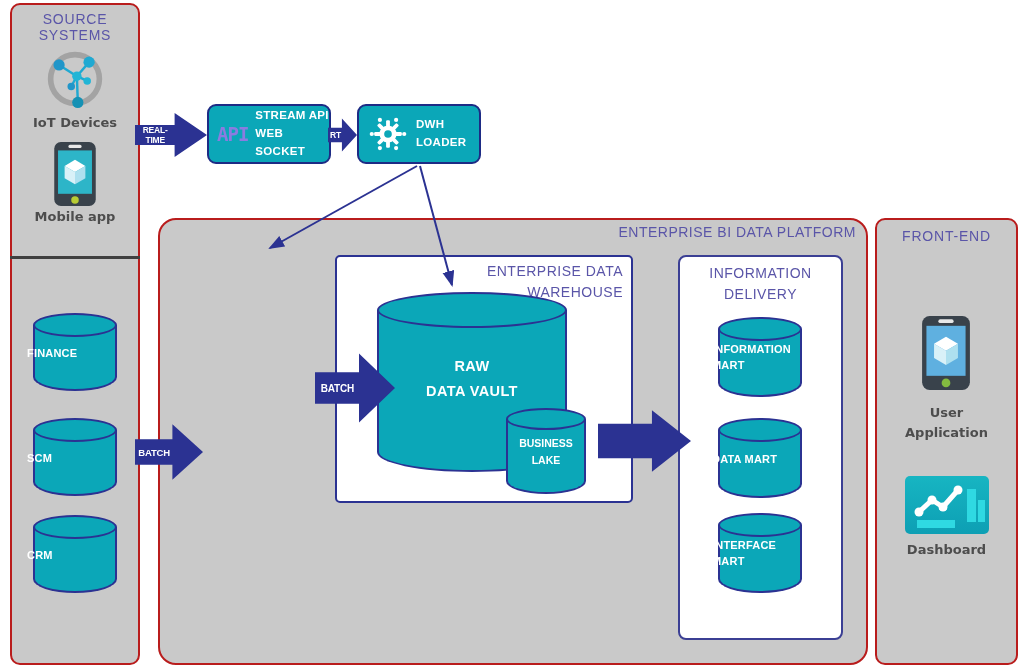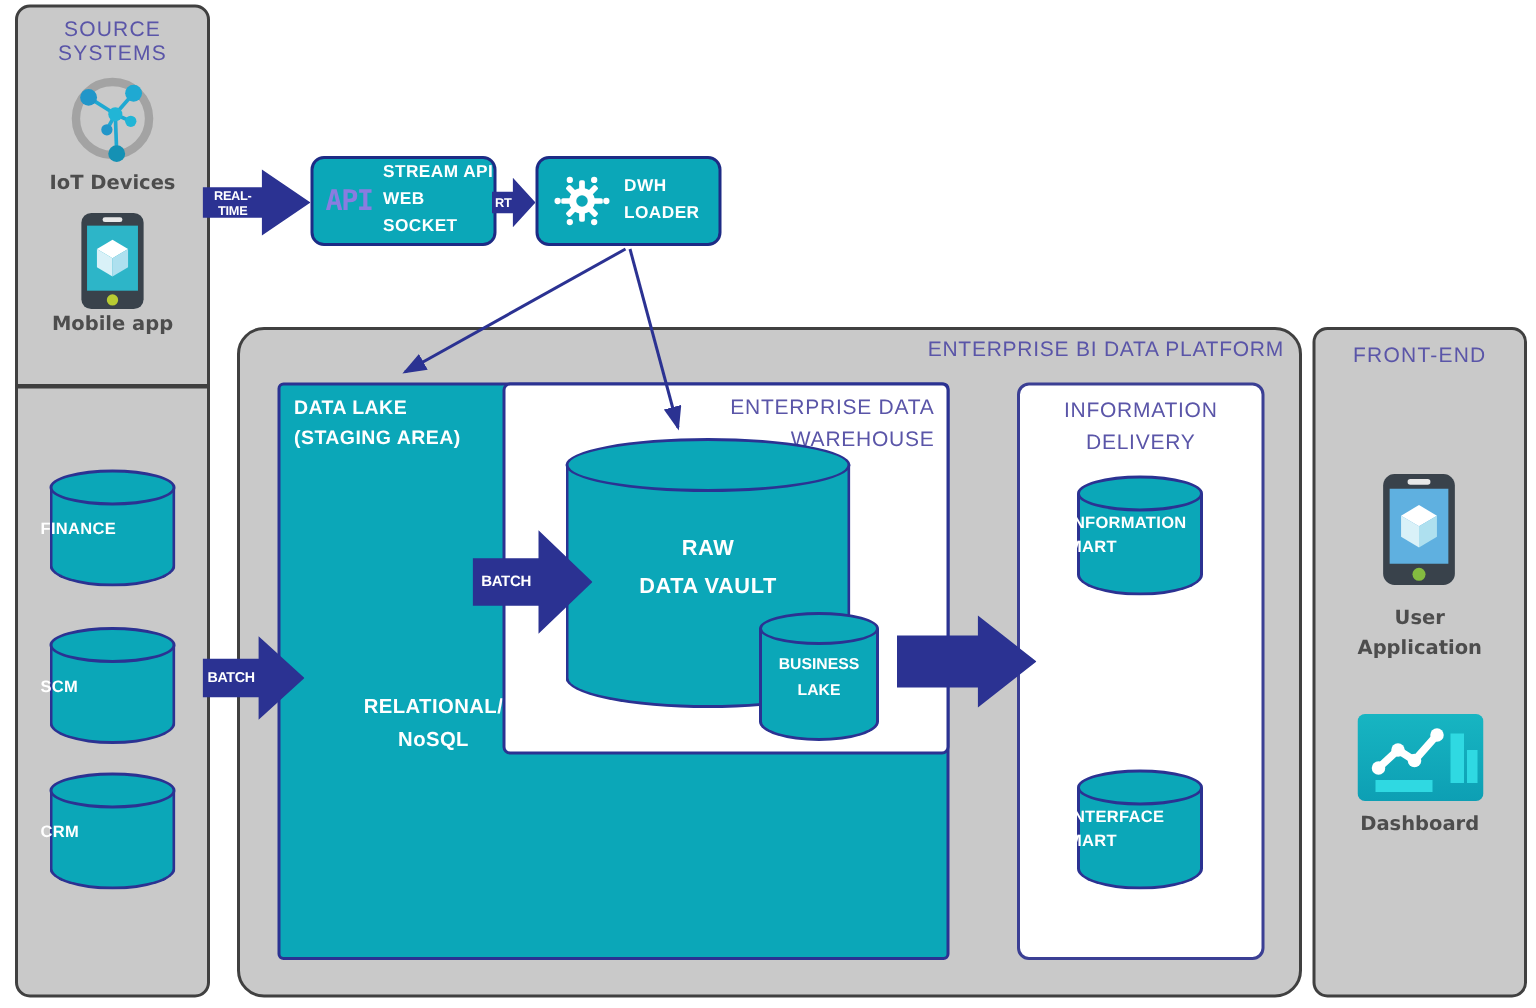--- a/index.html
+++ b/index.html
@@ -1,18 +1,18 @@
 <!DOCTYPE html>
 <html><head>
 <meta charset="utf-8">
 <style>
   html,body{margin:0;padding:0;background:#fff;}
   .stage{position:relative;width:1024px;height:672px;background:#ffffff;overflow:hidden;
          font-family:"Liberation Sans",sans-serif;}
-  .panel{position:absolute;background:#c9c9c9;border:2px solid #404040;border-radius:10px;box-sizing:border-box;text-decoration:underline;}
+  .panel{position:absolute;background:#c9c9c9;border:2px solid #b91c1c;border-radius:10px;box-sizing:border-box;text-decoration:underline;}
   .panel-title{position:absolute;left:0;right:0;text-align:center;color:#5a55a8;font-size:14px;
                font-weight:500;letter-spacing:0.8px;font-family:"Liberation Sans",sans-serif;}
   .glabel{position:absolute;left:0;right:0;text-align:center;color:#4d4d4d;font-size:13px;font-weight:bold;
           font-family:"DejaVu Sans",sans-serif;}
   .divider{position:absolute;left:-2px;right:-2px;height:3px;background:#3f3f3f;}
   
   .cyl{position:absolute;--ell:24px;}
   .cyl-big{--ell:36px;}
   .cyl-biz{--ell:22px;}
   .cyl .cyl-body{position:absolute;left:0;right:0;top:calc(var(--ell)/2);bottom:0;background:#0ba7b8;
@@ -153,30 +153,20 @@
     </svg>
     <div class="tb-text">
       <div>DWH</div>
       <div>LOADER</div>
     </div>
   </div>
 
   <div class="panel" style="left:158px;top:218px;width:710px;height:447px;border-radius:18px;">
     <div class="plat-title">ENTERPRISE BI DATA PLATFORM</div>
 
-    <div class="datalake" style="left:25px;top:35px;width:448px;height:385px;">
-      <div class="dl-title">
-        <div>DATA LAKE</div>
-        <div>(STAGING AREA)</div>
-      </div>
-      <div class="dl-tech">
-        <div>RELATIONAL/</div>
-        <div>NoSQL</div>
-      </div>
-    </div>
 
     <div class="whitebox" style="left:175px;top:35px;width:298px;height:248px;border-color:#2b3292;">
       <div class="edw-title">
         <div>ENTERPRISE DATA</div>
         <div>WAREHOUSE</div>
       </div>
 
       <div class="cyl cyl-big" style="left:40px;top:35px;width:190px;height:180px;">
         <div class="cyl-body"></div>
         <div class="cyl-top"></div>
@@ -213,20 +203,28 @@
 
       <div class="cyl" style="left:38px;top:60px;width:84px;height:80px;">
         <div class="cyl-body"></div>
         <div class="cyl-top"></div>
         <div class="cyl-label" style="top:25px;">
           <div>INFORMATION</div>
           <div>MART</div>
         </div>
       </div>
 
+      <div class="cyl" style="left:38px;top:161px;width:84px;height:80px;">
+        <div class="cyl-body"></div>
+        <div class="cyl-top"></div>
+        <div class="cyl-label" style="top:34px;">
+          <div>DATA MART</div>
+          <div></div>
+        </div>
+      </div>
 
       <div class="cyl" style="left:38px;top:256px;width:84px;height:80px;">
         <div class="cyl-body"></div>
         <div class="cyl-top"></div>
         <div class="cyl-label" style="top:25px;">
           <div>INTERFACE</div>
           <div>MART</div>
         </div>
       </div>
     </div>

